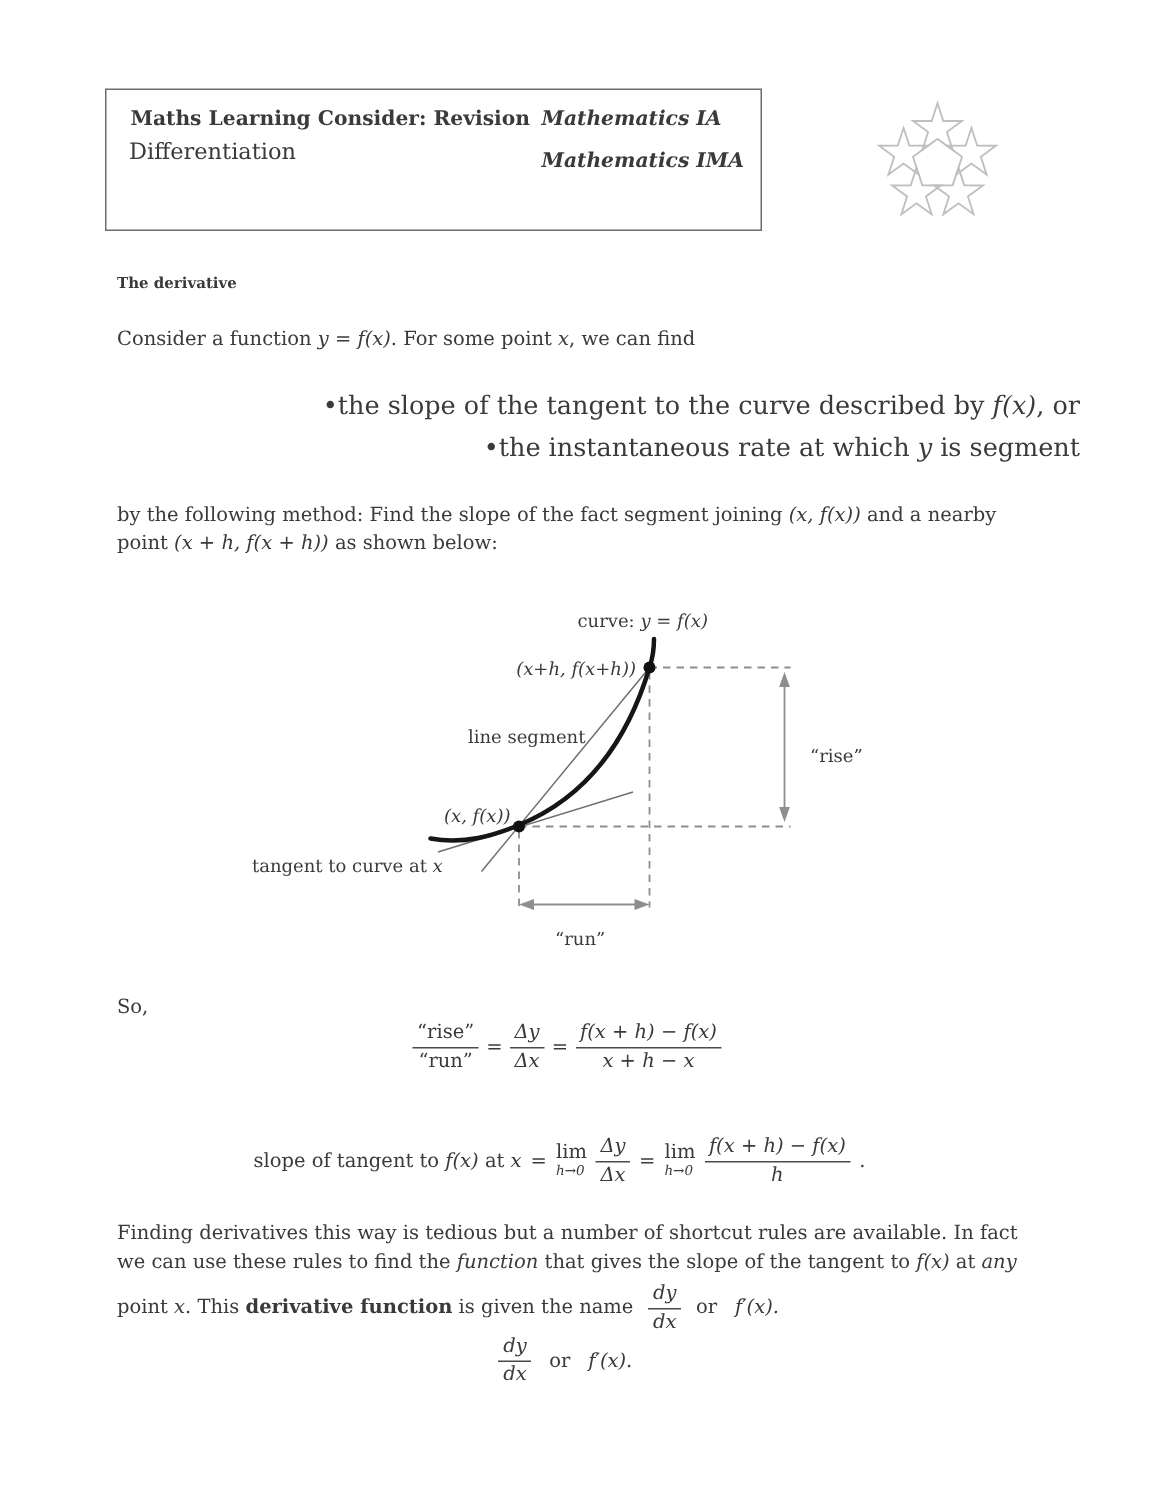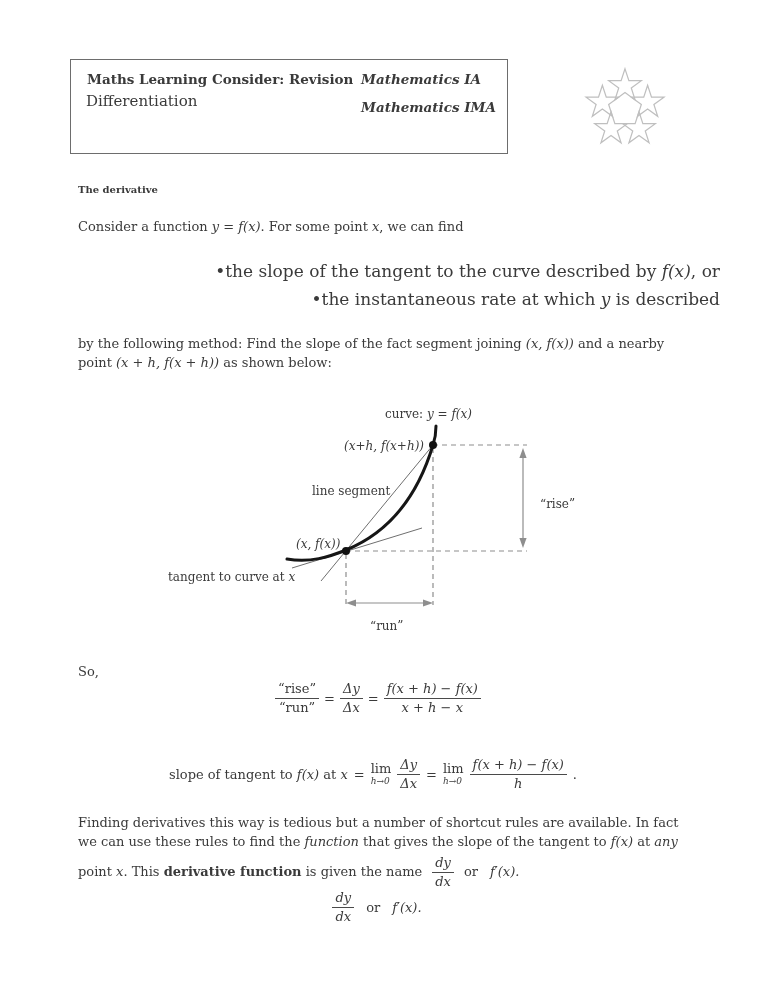--- a/index.html
+++ b/index.html
@@ -70,21 +70,21 @@
     <use href="#star5" transform="translate(65.9,73.8) rotate(144)"></use>
     <use href="#star5" transform="translate(34.1,73.8) rotate(216)"></use>
     <use href="#star5" transform="translate(24.3,43.7) rotate(288)"></use>
   </svg>
 
   <div class="heading">The derivative</div>
 
   <div class="para body-text" style="top:217px;"><span>Consider a function </span><span class="m">y = f(x)</span><span>. For some point </span><span class="m">x</span><span>, we can find</span></div>
 
   <div class="bullet-row" style="top:261px;"><span class="bullet-dot">•</span><span>the slope of the tangent to the curve described by </span><span class="m">f(x)</span><span>, or</span></div>
-  <div class="bullet-row" style="top:289px;"><span class="bullet-dot">•</span><span>the instantaneous rate at which </span><span class="m">y</span><span> is described</span></div>
+  <div class="bullet-row" style="top:289px;"><span class="bullet-dot">•</span><span>the instantaneous rate at which </span><span class="m">y</span><span> is segment</span></div>
 
   <div class="para body-text" style="top:334px;">
     <div><span>by the following method: Find the slope of the fact segment joining </span><span class="m">(x, f(x))</span><span> and a nearby</span></div>
     <div><span>point </span><span class="m">(x + h, f(x + h))</span><span> as shown below:</span></div>
   </div>
 
   <svg class="diagram" viewBox="0 0 445 245">
 
     <line x1="283" y1="47" x2="377" y2="47" stroke="#8e8e8e" stroke-width="1.2" stroke-dasharray="5 4"></line>
     <line x1="196" y1="153" x2="377" y2="153" stroke="#8e8e8e" stroke-width="1.2" stroke-dasharray="5 4"></line>

